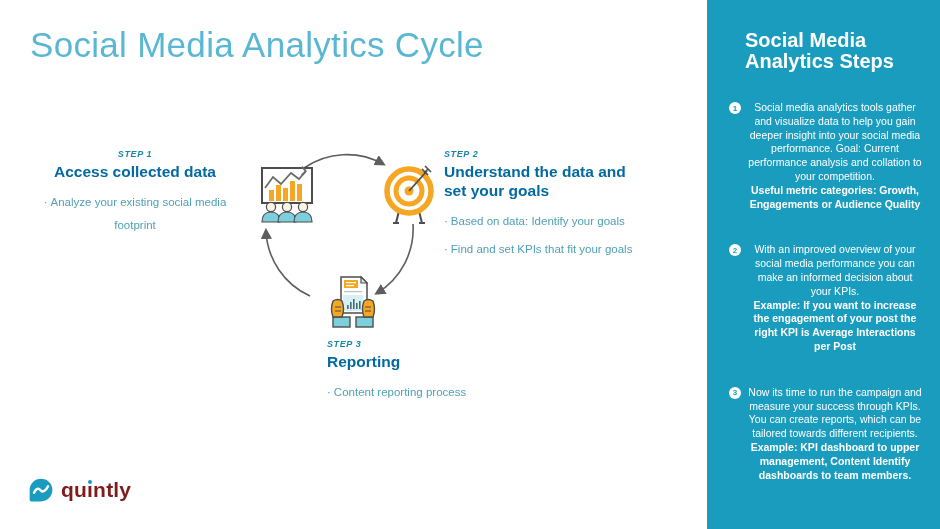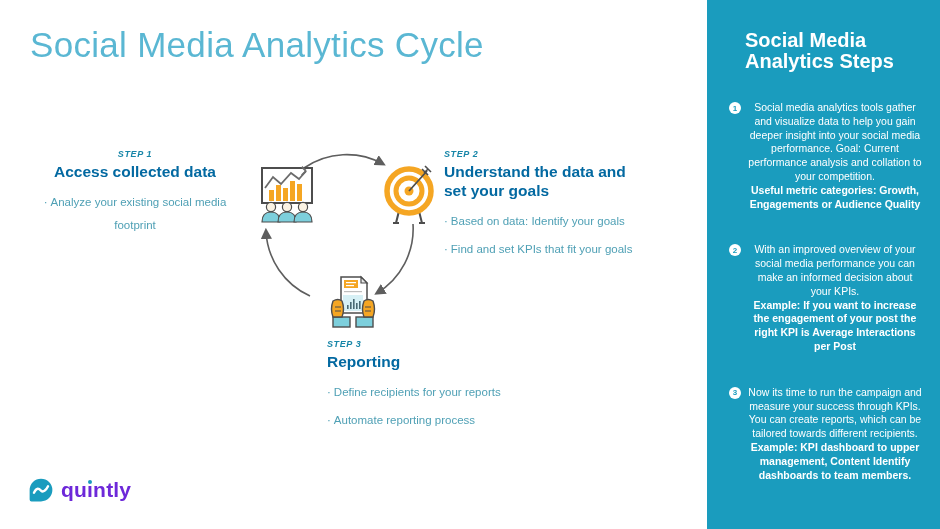--- a/index.html
+++ b/index.html
@@ -52,21 +52,21 @@
     flex:0 0 auto;width:12px;height:12px;border-radius:50%;
     background:#ffffff;color:#1A9CBE;font-size:8px;font-weight:bold;
     display:flex;align-items:center;justify-content:center;
     margin:1px 5px 0 0;
   }
   .sb-text{font-size:10.5px;line-height:13.8px;text-align:center;}
   .sb-bold{font-weight:bold;}
   
   .logo{position:absolute;left:28px;top:477px;display:flex;align-items:center;}
   .logo-text{
-    font-size:21px;font-weight:bold;color:#6d28d9;margin-left:7px;
+    font-size:21px;font-weight:bold;color:#7f1d1d;margin-left:7px;
     letter-spacing:.2px;
   }
   .logo-i{position:relative;display:inline-block;}
   .logo-i::after{
     content:"";position:absolute;width:4px;height:4px;border-radius:50%;
     background:#1A9CBE;top:2px;left:0.5px;
   }
 </style>
 </head>
 <body>
@@ -149,22 +149,21 @@
   <div class="step-label">STEP 2</div>
   <div class="step-heading">Understand the data and
 set your goals</div>
   <div class="bullet-item"><span class="dot">·</span><span>Based on data: Identify your goals</span></div>
   <div class="bullet-item"><span class="dot">·</span><span>Find and set KPIs that fit your goals</span></div>
 </div>
 
 <div id="step3" class="step-block">
   <div class="step-label">STEP 3</div>
   <div class="step-heading">Reporting</div>
-  <div class="bullet-item"><span class="dot">·</span><span>Define recipients for your reports</span></div>
-  <div class="bullet-item"><span class="dot">·</span><span>Automate reporting process</span></div>
+  <div class="bullet-item"><span class="dot">·</span><span>Content reporting process</span></div>
 </div>
 
 <div class="sidebar">
   <div class="sidebar-title">Social Media
 Analytics Steps</div>
   <div class="sb-items">
 
     <div class="sb-item">
       <div class="sb-badge">1</div>
       <div class="sb-text">

